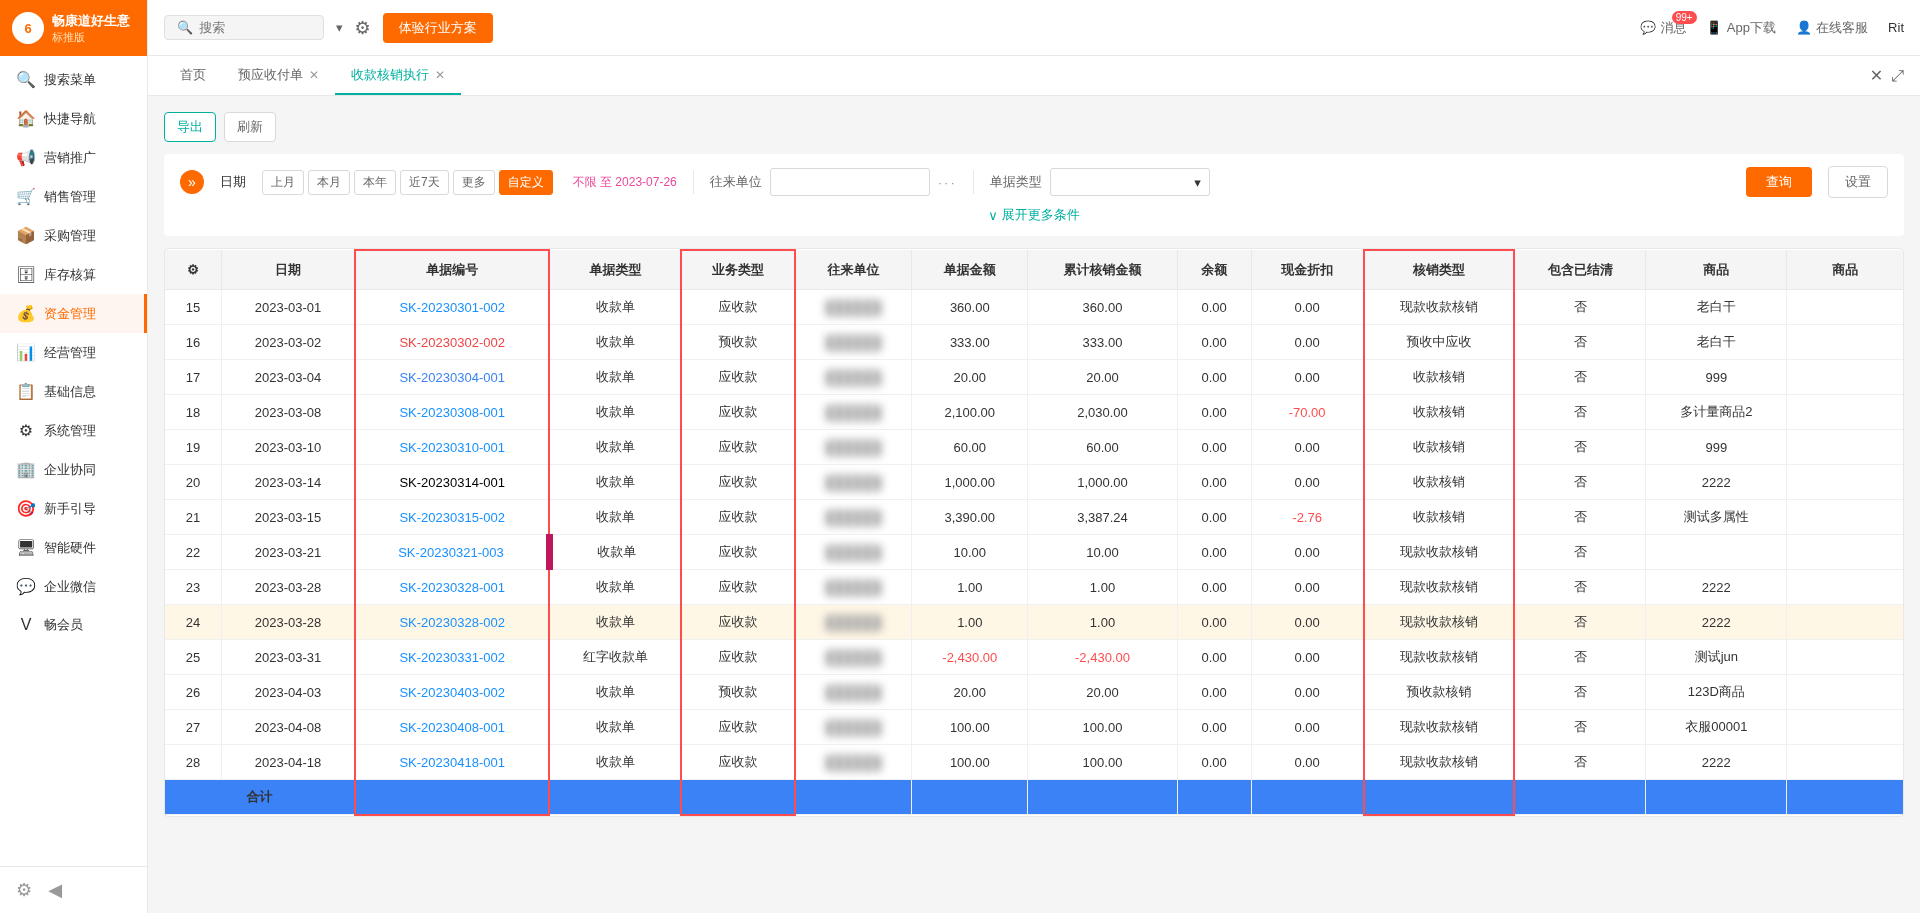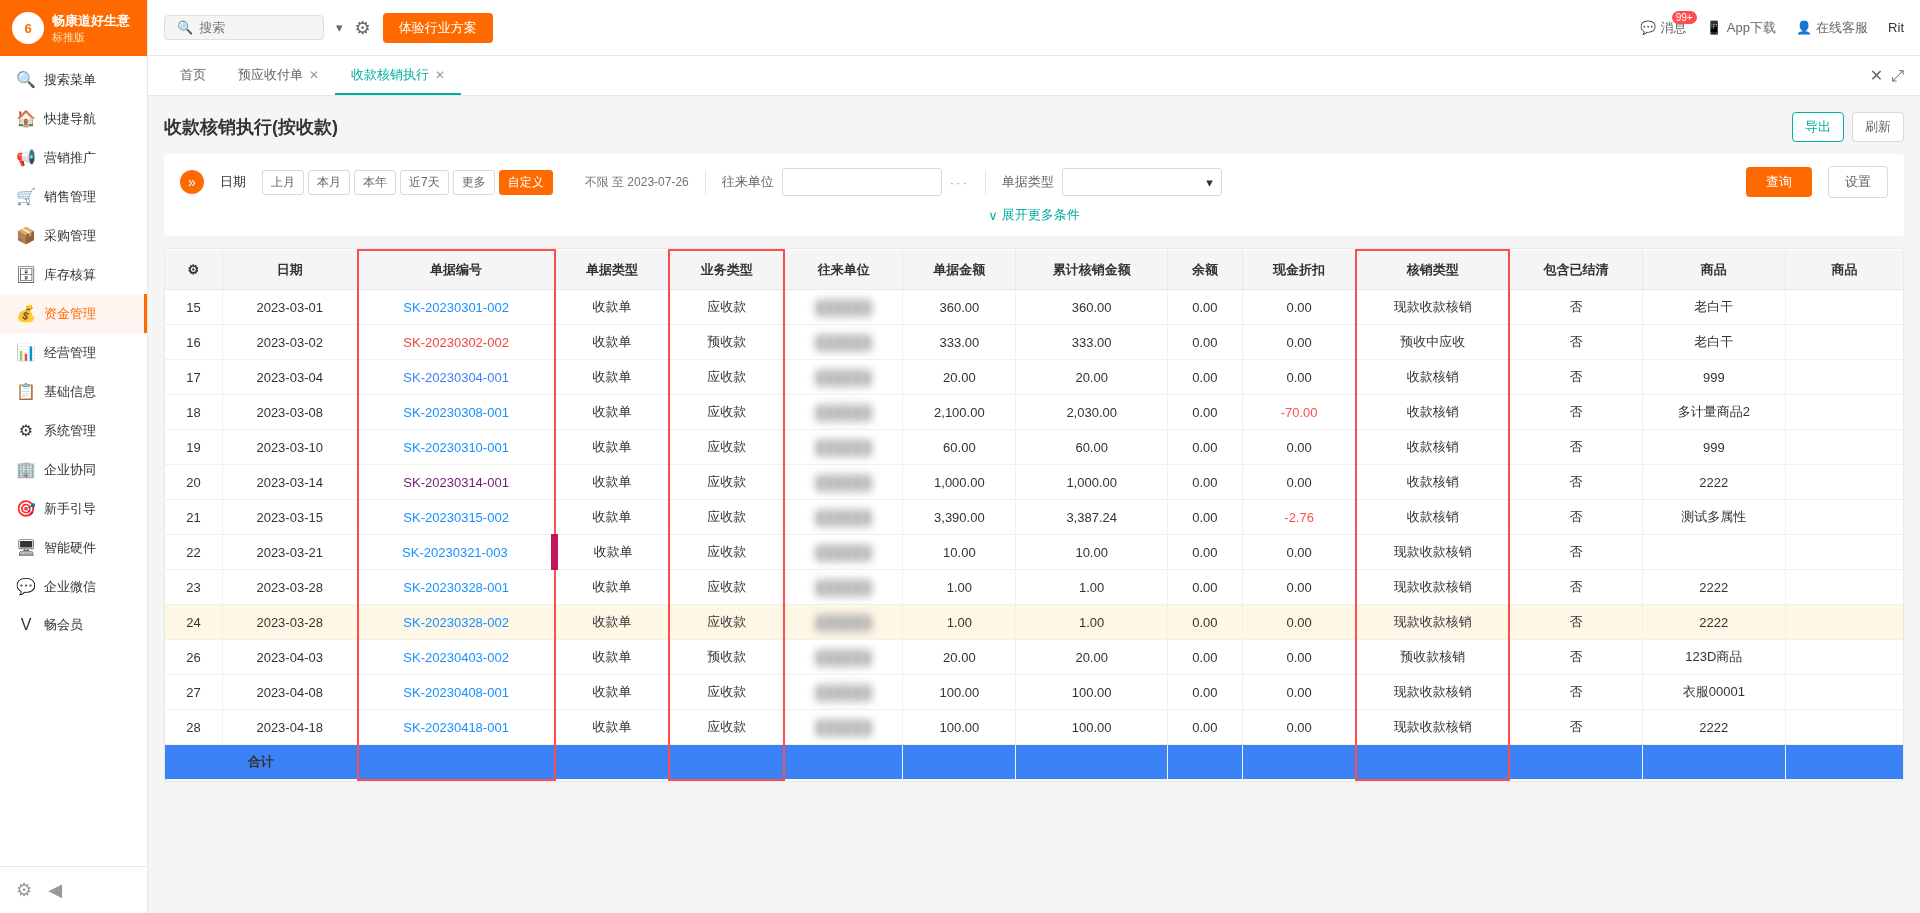--- a/index.html
+++ b/index.html
@@ -50,21 +50,21 @@
     .btn-refresh { border: 1px solid #d9d9d9; color: #666; background: #fff; border-radius: 4px; padding: 5px 12px; cursor: pointer; font-size: 13px; display: flex; align-items: center; gap: 4px; }
 
     
     .filter-bar { background: #fff; border-radius: 4px; padding: 12px 16px; margin-bottom: 12px; }
     .filter-row { display: flex; align-items: center; gap: 16px; flex-wrap: wrap; }
     .filter-toggle { background: #ff6a00; color: #fff; border: none; border-radius: 50%; width: 24px; height: 24px; cursor: pointer; font-size: 14px; display: flex; align-items: center; justify-content: center; flex-shrink: 0; }
     .filter-label { color: #333; font-weight: 500; white-space: nowrap; }
     .filter-date-btns { display: flex; gap: 4px; }
     .filter-date-btn { padding: 3px 8px; border: 1px solid #d9d9d9; border-radius: 3px; cursor: pointer; color: #666; font-size: 12px; background: #fff; }
     .filter-date-btn.custom { background: #ff6a00; color: #fff; border-color: #ff6a00; }
-    .filter-date-range { color: #737373; font-size: 12px; margin-left: 16px; text-align: center; }
+    .filter-date-range { color: #ec4899; font-size: 12px; margin-left: 4px; text-align: center; }
     .filter-separator { border: none; border-left: 1px solid #e8e8e8; height: 24px; }
     .filter-field { display: flex; align-items: center; gap: 8px; }
     .filter-field-label { color: #666; white-space: nowrap; }
     .filter-input { border: 1px solid #d9d9d9; border-radius: 3px; padding: 4px 8px; min-width: 120px; color: #999; font-size: 13px; }
     .filter-dots { color: #999; letter-spacing: 2px; }
     .filter-select { border: 1px solid #d9d9d9; border-radius: 3px; padding: 4px 8px; min-width: 120px; color: #333; font-size: 13px; display: flex; align-items: center; gap: 4px; }
     .btn-query { background: #ff6a00; color: #fff; border: none; border-radius: 4px; padding: 6px 20px; cursor: pointer; font-size: 13px; }
     .btn-setting { background: #fff; color: #666; border: 1px solid #d9d9d9; border-radius: 4px; padding: 6px 16px; cursor: pointer; font-size: 13px; }
     .expand-btn { color: #00b0a0; font-size: 12px; cursor: pointer; display: flex; align-items: center; gap: 4px; justify-content: center; margin-top: 8px; }
 
@@ -210,21 +210,20 @@
     </div>
     <div class="tabs-actions">
       <span class="tab-action-icon">✕</span>
       <span class="tab-action-icon">⤢</span>
     </div>
   </div>
 
   <div class="content">
 
     <div class="page-header">
-      <h2 class="page-title">收款核销执行(按收款)</h2>
       <div class="page-actions">
         <button class="btn-export">导出</button>
         <button class="btn-refresh">刷新</button>
       </div>
     </div>
 
     <div class="filter-bar">
       <div class="filter-row">
         <button class="filter-toggle">»</button>
         <span class="filter-label">日期</span>
@@ -357,21 +356,21 @@
       <td>0.00</td>
       <td style="">0.00</td>
       <td style="border-left:2px solid #ff4d4f;border-right:2px solid #ff4d4f;">收款核销</td>
       <td>否</td>
       <td>999</td>
       <td style="min-width:80px;"></td>
     </tr>
             <tr>
       <td>20</td>
       <td>2023-03-14</td>
-      <td style="border-left:2px solid #ff4d4f;border-right:2px solid #ff4d4f;"><a class="link" style="color:#701a75;cursor:pointer;">SK-20230314-001</a></td>
+      <td style="border-left:2px solid #ff4d4f;border-right:2px solid #ff4d4f;"><a class="link" style="color:#000000;cursor:pointer;">SK-20230314-001</a></td>
       <td>收款单</td>
       <td style="border-left:2px solid #ff4d4f;border-right:2px solid #ff4d4f;">应收款</td>
       <td style="color:transparent;text-shadow:0 0 8px #aaa;">██████</td>
       <td style="">1,000.00</td>
       <td style="">1,000.00</td>
       <td>0.00</td>
       <td style="">0.00</td>
       <td style="border-left:2px solid #ff4d4f;border-right:2px solid #ff4d4f;">收款核销</td>
       <td>否</td>
       <td>2222</td>
@@ -432,20 +431,36 @@
       <td>收款单</td>
       <td style="border-left:2px solid #ff4d4f;border-right:2px solid #ff4d4f;">应收款</td>
       <td style="color:transparent;text-shadow:0 0 8px #aaa;">██████</td>
       <td style="">1.00</td>
       <td style="">1.00</td>
       <td>0.00</td>
       <td style="">0.00</td>
       <td style="border-left:2px solid #ff4d4f;border-right:2px solid #ff4d4f;">现款收款核销</td>
       <td>否</td>
       <td>2222</td>
+      <td style="min-width:80px;"></td>
+    </tr>
+            <tr>
+      <td>25</td>
+      <td>2023-03-31</td>
+      <td style="border-left:2px solid #ff4d4f;border-right:2px solid #ff4d4f;"><a class="link" style="color:#1890ff;cursor:pointer;">SK-20230331-002</a></td>
+      <td>红字收款单</td>
+      <td style="border-left:2px solid #ff4d4f;border-right:2px solid #ff4d4f;">应收款</td>
+      <td style="color:transparent;text-shadow:0 0 8px #aaa;">██████</td>
+      <td style="color:#ff4d4f;">-2,430.00</td>
+      <td style="color:#ff4d4f;">-2,430.00</td>
+      <td>0.00</td>
+      <td style="">0.00</td>
+      <td style="border-left:2px solid #ff4d4f;border-right:2px solid #ff4d4f;">现款收款核销</td>
+      <td>否</td>
+      <td>测试jun</td>
       <td style="min-width:80px;"></td>
     </tr>
             <tr>
       <td>26</td>
       <td>2023-04-03</td>
       <td style="border-left:2px solid #ff4d4f;border-right:2px solid #ff4d4f;"><a class="link" style="color:#1890ff;cursor:pointer;">SK-20230403-002</a></td>
       <td>收款单</td>
       <td style="border-left:2px solid #ff4d4f;border-right:2px solid #ff4d4f;">预收款</td>
       <td style="color:transparent;text-shadow:0 0 8px #aaa;">██████</td>
       <td style="">20.00</td>

